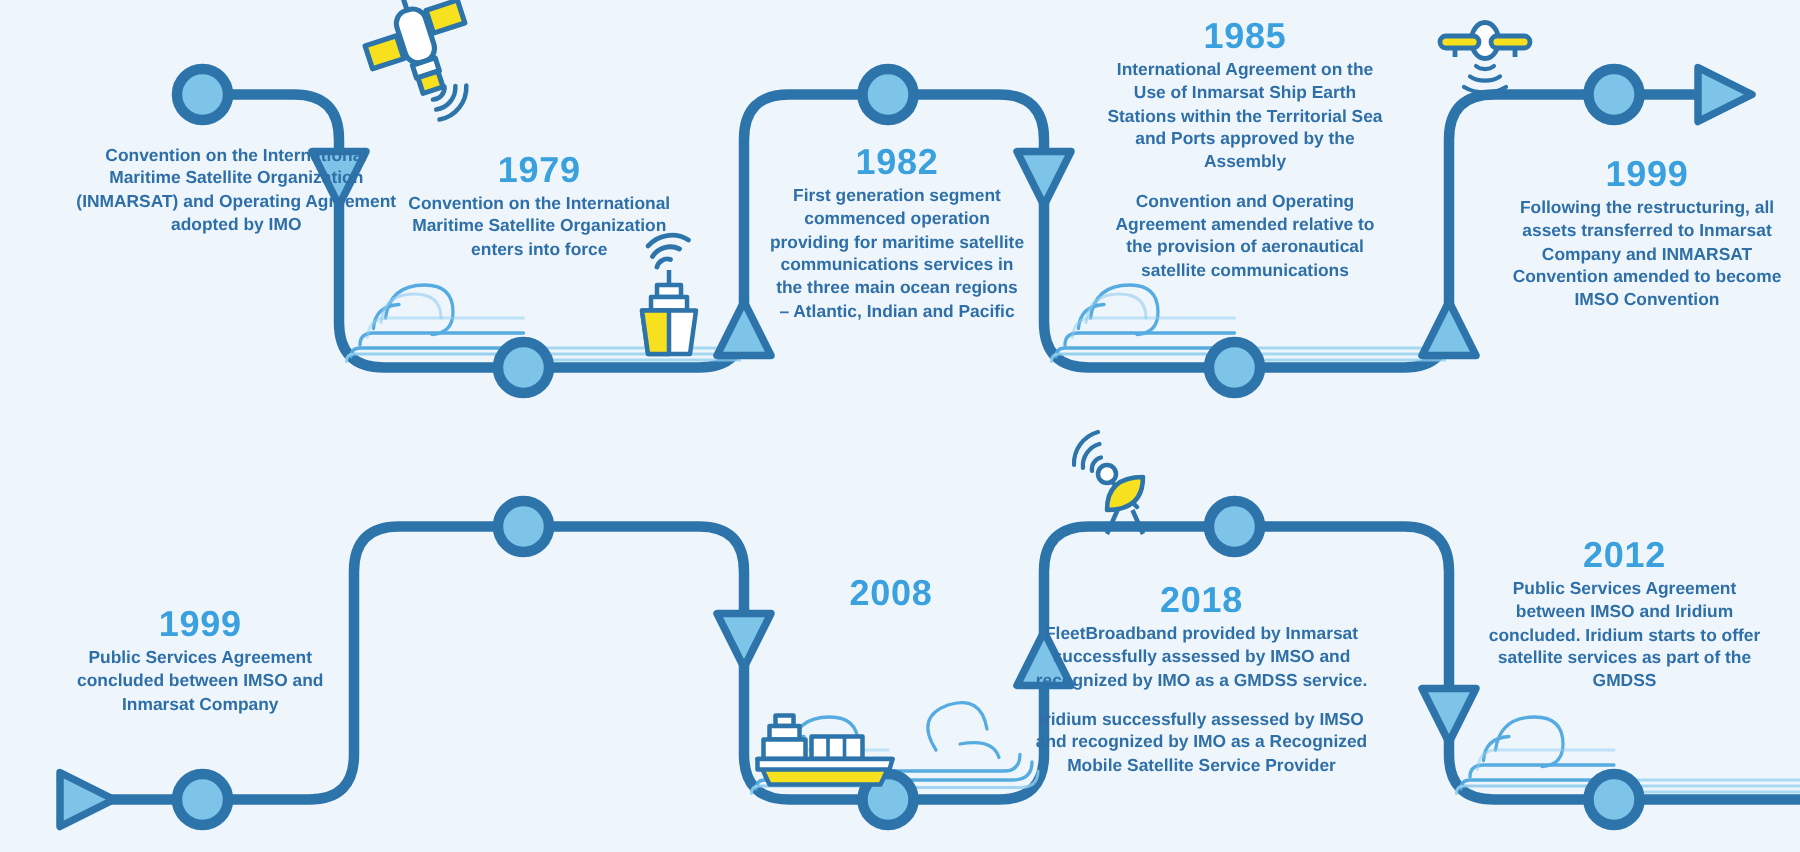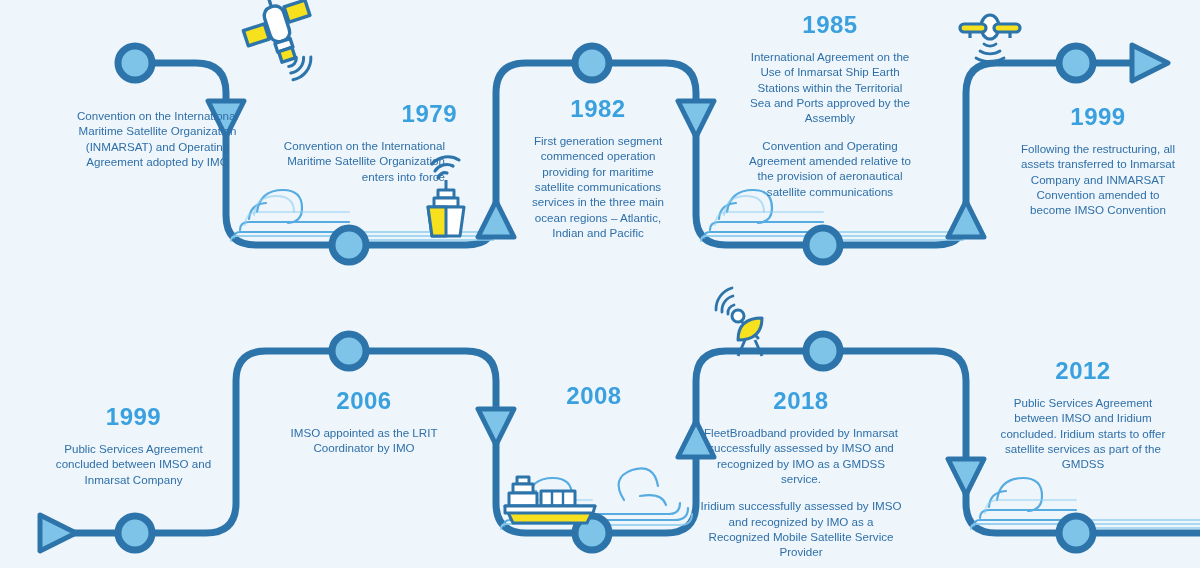--- a/index.html
+++ b/index.html
@@ -11,21 +11,21 @@
     position:relative;
   }
   #stage{position:absolute;left:0;top:0;width:1200px;height:568px;}
   #wires{position:absolute;left:0;top:0;width:1200px;height:568px;}
   .entry{position:absolute;text-align:center;color:#2f6fa8;}
   .yr{
     font-size:24px;font-weight:bold;color:#3aa0de;
     letter-spacing:0.5px;line-height:1.05;margin-bottom:2px;
   }
   .body-txt{font-size:11.6px;line-height:1.32;color:#2f6fa8;}
-  .body-txt p{margin:12px;}
+  .body-txt p{margin:0;font-weight:bold;}
   .body-txt p + p{margin-top:11px;}
 </style>
 </head>
 <body>
 
 <div id="stage">
 
   <svg id="wires" viewBox="0 0 1200 568">
     <defs>
       <linearGradient id="fadeR" x1="0" y1="0" x2="1" y2="0">
@@ -256,21 +256,21 @@
       </g>
     </g>
   </svg>
 
   <div class="entry" style="left:50px; top:96px; width:215px;">
     <div class="body-txt">
       <p>Convention on the International Maritime Satellite Organization (INMARSAT) and Operating Agreement adopted by IMO</p>
     </div>
   </div>
 
-  <div class="entry" style="left:262px; top:101px; width:195px;text-align:right;">
+  <div class="entry" style="left:262px; top:101px; width:195px;">
     <div class="yr">1979</div>
     <div class="body-txt">
       <p>Convention on the International Maritime Satellite Organization enters into force</p>
     </div>
   </div>
 
   <div class="entry" style="left:513px; top:96px; width:170px;">
     <div class="yr">1982</div>
     <div class="body-txt">
       <p>First generation segment commenced operation providing for maritime satellite communications services in the three main ocean regions – Atlantic, Indian and Pacific</p>
@@ -292,26 +292,20 @@
     </div>
   </div>
 
   <div class="entry" style="left:36px; top:404px; width:195px;">
     <div class="yr">1999</div>
     <div class="body-txt">
       <p>Public Services Agreement concluded between IMSO and Inmarsat Company</p>
     </div>
   </div>
 
-  <div class="entry" style="left:264px; top:388px; width:200px;">
-    <div class="yr">2006</div>
-    <div class="body-txt">
-      <p>IMSO appointed as the LRIT Coordinator by IMO</p>
-    </div>
-  </div>
 
   <div class="entry" style="left:509px; top:383px; width:170px;">
     <div class="yr">2008</div>
   </div>
 
   <div class="entry" style="left:685px; top:388px; width:232px;">
     <div class="yr">2018</div>
     <div class="body-txt">
       <p>FleetBroadband provided by Inmarsat successfully assessed by IMSO and recognized by IMO as a GMDSS service.</p>
       <p>Iridium successfully assessed by IMSO and recognized by IMO as a Recognized Mobile Satellite Service Provider</p>

